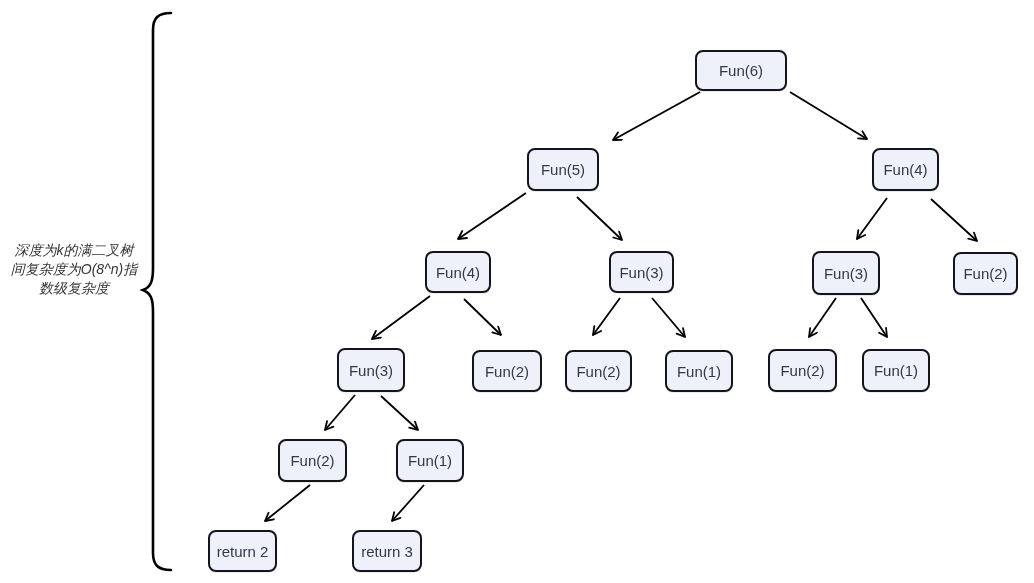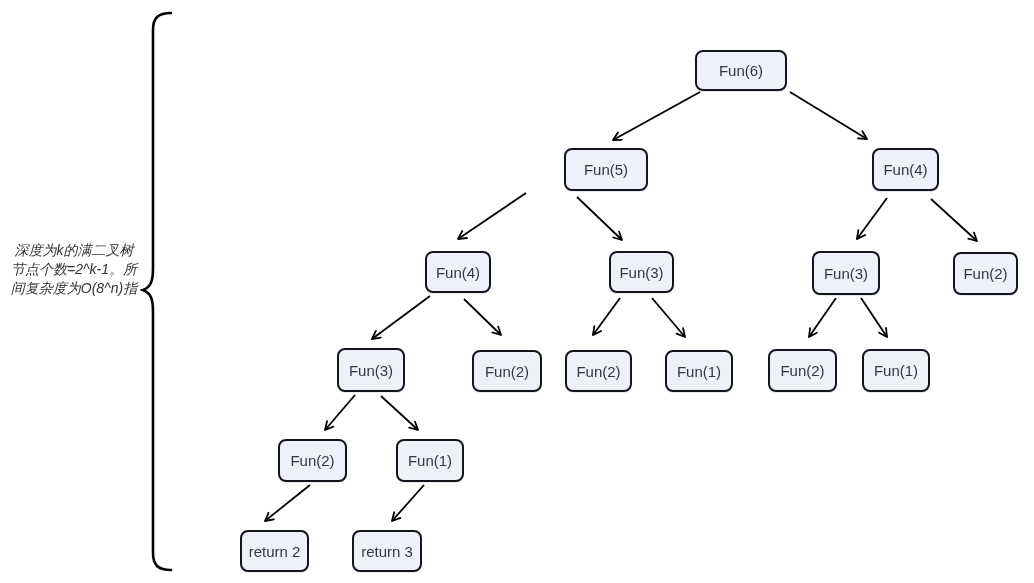--- a/index.html
+++ b/index.html
@@ -57,37 +57,37 @@
         <line x1="861" y1="298" x2="887" y2="337" stroke="#000000" stroke-width="1.8" marker-end="url(#arrowhead)"></line>
         <line x1="355" y1="395" x2="325" y2="430" stroke="#000000" stroke-width="1.8" marker-end="url(#arrowhead)"></line>
         <line x1="381" y1="396" x2="418" y2="430" stroke="#000000" stroke-width="1.8" marker-end="url(#arrowhead)"></line>
         <line x1="310" y1="485" x2="265" y2="521" stroke="#000000" stroke-width="1.8" marker-end="url(#arrowhead)"></line>
         <line x1="424" y1="485" x2="392" y2="521" stroke="#000000" stroke-width="1.8" marker-end="url(#arrowhead)"></line>
       </g>
   </svg>
 
   <div id="nodes-layer">
       <div class="tree-node" style="left: 695px; top: 50px; width: 92px; height: 41px;">Fun(6)</div>
-      <div class="tree-node" style="left: 527px; top: 148px; width: 84px; height: 43px; margin-left: 37px;">Fun(5)</div>
+      <div class="tree-node" style="left: 527px; top: 148px; width: 72px; height: 43px;">Fun(5)</div>
       <div class="tree-node" style="left: 872px; top: 148px; width: 67px; height: 43px;">Fun(4)</div>
       <div class="tree-node" style="left: 425px; top: 251px; width: 66px; height: 42px;">Fun(4)</div>
       <div class="tree-node" style="left: 609px; top: 251px; width: 65px; height: 42px;">Fun(3)</div>
       <div class="tree-node" style="left: 812px; top: 251px; width: 68px; height: 44px;">Fun(3)</div>
       <div class="tree-node" style="left: 953px; top: 252px; width: 65px; height: 43px;">Fun(2)</div>
       <div class="tree-node" style="left: 337px; top: 348px; width: 68px; height: 44px;">Fun(3)</div>
       <div class="tree-node" style="left: 472px; top: 350px; width: 70px; height: 42px;">Fun(2)</div>
       <div class="tree-node" style="left: 565px; top: 350px; width: 67px; height: 42px;">Fun(2)</div>
       <div class="tree-node" style="left: 665px; top: 350px; width: 68px; height: 42px;">Fun(1)</div>
       <div class="tree-node" style="left: 768px; top: 349px; width: 69px; height: 43px;">Fun(2)</div>
       <div class="tree-node" style="left: 862px; top: 349px; width: 68px; height: 43px;">Fun(1)</div>
       <div class="tree-node" style="left: 278px; top: 439px; width: 69px; height: 43px;">Fun(2)</div>
       <div class="tree-node" style="left: 396px; top: 439px; width: 68px; height: 43px;">Fun(1)</div>
-      <div class="tree-node" style="left: 240px; top: 530px; width: 69px; height: 42px;">return 2</div>
+      <div class="tree-node" style="left: 208px; top: 530px; width: 69px; height: 42px;">return 2</div>
       <div class="tree-node" style="left: 352px; top: 530px; width: 70px; height: 42px;">return 3</div>
     </div>
 
   <div id="annotation">
       <div class="ann-line">深度为k的满二叉树</div>
-      <div class="ann-line">节点个数=2^k-1。所</div>
       <div class="ann-line">间复杂度为O(8^n)指</div>
+      <div class="ann-line">数级复杂度</div>
     </div>
 
 </div>
 
 </body></html>

